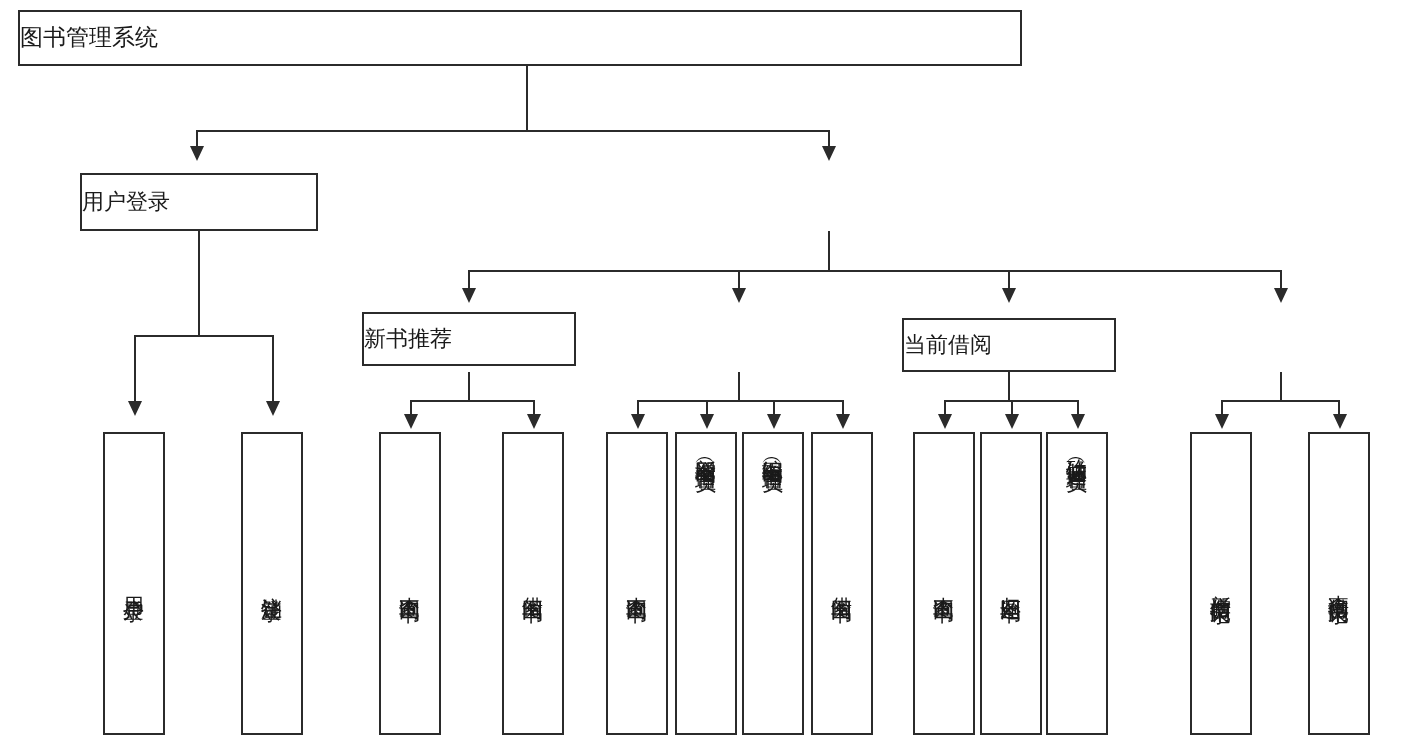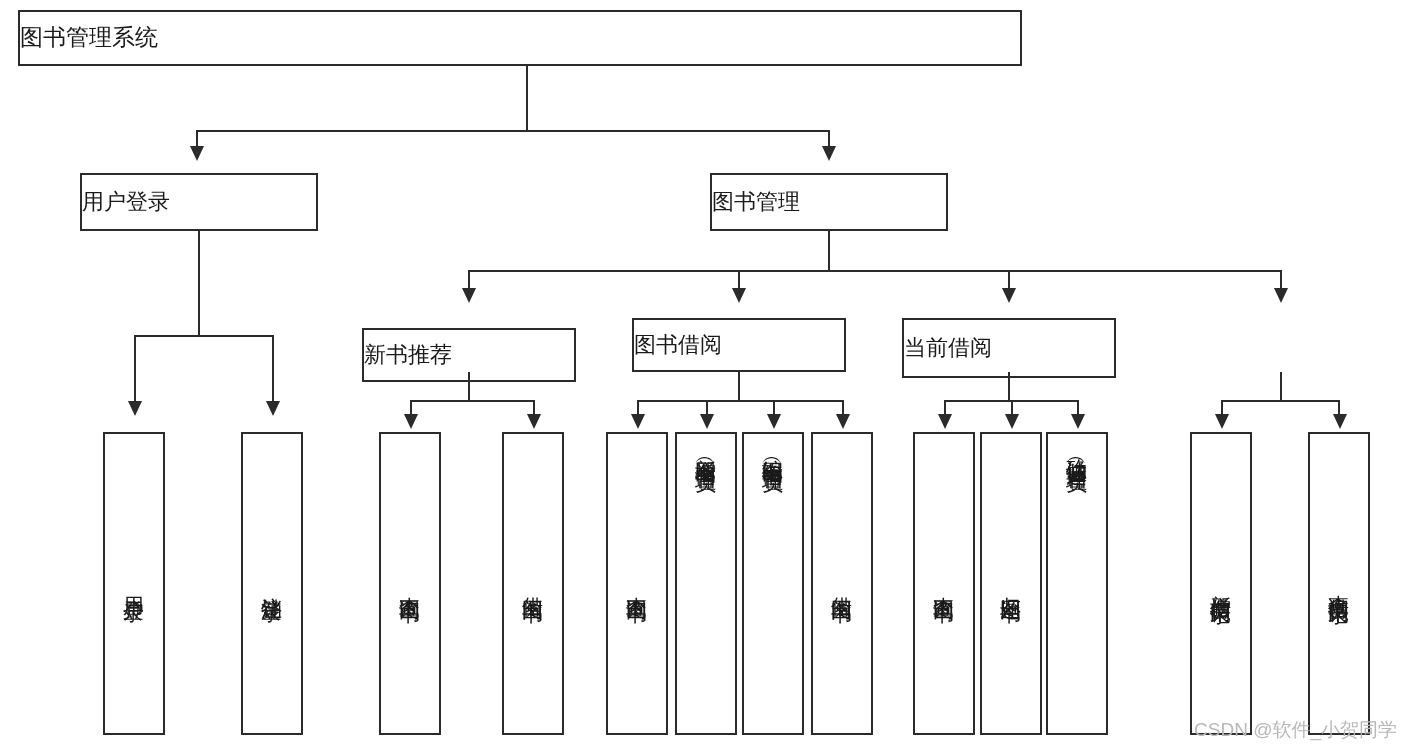--- a/index.html
+++ b/index.html
@@ -97,49 +97,43 @@
   <div class="edge hline" style="left:196px; top:130px; width:634px; height:2px;"></div>
   <div class="edge vline" style="left:196px; top:130px; width:2px; height:18px;"></div>
   <div class="edge vline" style="left:828px; top:130px; width:2px; height:18px;"></div>
   <div class="arrow" style="left:190px; top:146px;"></div>
   <div class="arrow" style="left:822px; top:146px;"></div>
 
   <div class="node h" style="left:80px; top:173px; width:238px; height:58px;">
     <span class="label">用户登录</span>
   </div>
 
-  <div class="node h" style="left:710px; top:173px; width:238px; height:58px;">
-    <span class="label">图书管理</span>
-  </div>
 
   <div class="edge vline" style="left:198px; top:231px; width:2px; height:105px;"></div>
   <div class="edge hline" style="left:134px; top:335px; width:140px; height:2px;"></div>
   <div class="edge vline" style="left:134px; top:335px; width:2px; height:68px;"></div>
   <div class="edge vline" style="left:272px; top:335px; width:2px; height:68px;"></div>
   <div class="arrow" style="left:128px; top:401px;"></div>
   <div class="arrow" style="left:266px; top:401px;"></div>
 
   <div class="edge vline" style="left:828px; top:231px; width:2px; height:41px;"></div>
   <div class="edge hline" style="left:468px; top:270px; width:814px; height:2px;"></div>
   <div class="edge vline" style="left:468px; top:270px; width:2px; height:20px;"></div>
   <div class="edge vline" style="left:738px; top:270px; width:2px; height:20px;"></div>
   <div class="edge vline" style="left:1008px; top:270px; width:2px; height:20px;"></div>
   <div class="edge vline" style="left:1280px; top:270px; width:2px; height:20px;"></div>
   <div class="arrow" style="left:462px; top:288px;"></div>
   <div class="arrow" style="left:732px; top:288px;"></div>
   <div class="arrow" style="left:1002px; top:288px;"></div>
   <div class="arrow" style="left:1274px; top:288px;"></div>
 
-  <div class="node h" style="left:362px; top:328px; width:214px; height:54px;">
+  <div class="node h" style="left:362px; top:312px; width:214px; height:54px;">
     <span class="label">新书推荐</span>
   </div>
-  <div class="node h" style="left:632px; top:318px; width:214px; height:54px;">
-    <span class="label">图书借阅</span>
-  </div>
-  <div class="node h" style="left:902px; top:318px; width:214px; height:60px;">
+  <div class="node h" style="left:902px; top:318px; width:214px; height:54px;">
     <span class="label">当前借阅</span>
   </div>
 
   <div class="edge vline" style="left:468px; top:372px; width:2px; height:30px;"></div>
   <div class="edge hline" style="left:410px; top:400px; width:125px; height:2px;"></div>
   <div class="edge vline" style="left:410px; top:400px; width:2px; height:16px;"></div>
   <div class="edge vline" style="left:533px; top:400px; width:2px; height:16px;"></div>
   <div class="arrow" style="left:404px; top:414px;"></div>
   <div class="arrow" style="left:527px; top:414px;"></div>
 
@@ -207,15 +201,14 @@
     <span class="label">确认归还（管理员）</span>
   </div>
 
   <div class="node v center" style="left:1190px; top:432px; width:62px; height:303px;">
     <span class="label">新增借阅记录</span>
   </div>
   <div class="node v center" style="left:1308px; top:432px; width:62px; height:303px;">
     <span class="label">查询借阅记录</span>
   </div>
 
-  <div id="watermark">CSDN @软件_小贺同学</div>
 
 </div>
 
 </body></html>

